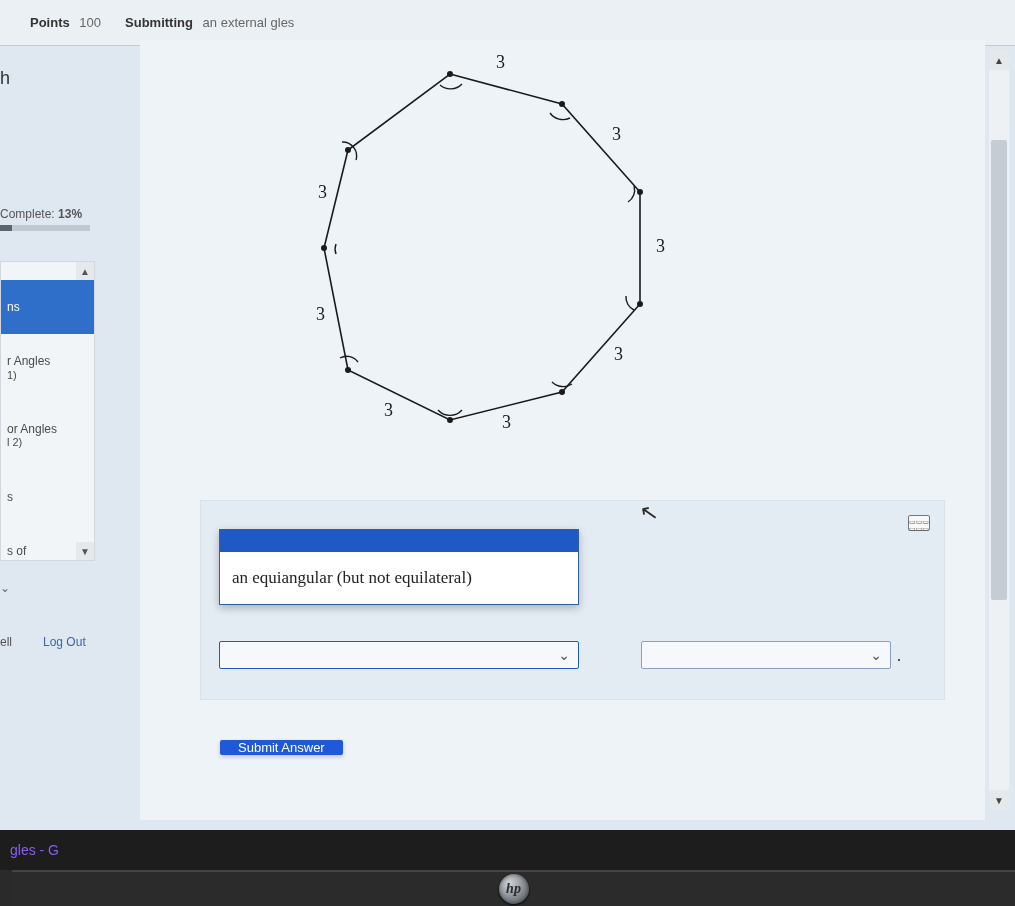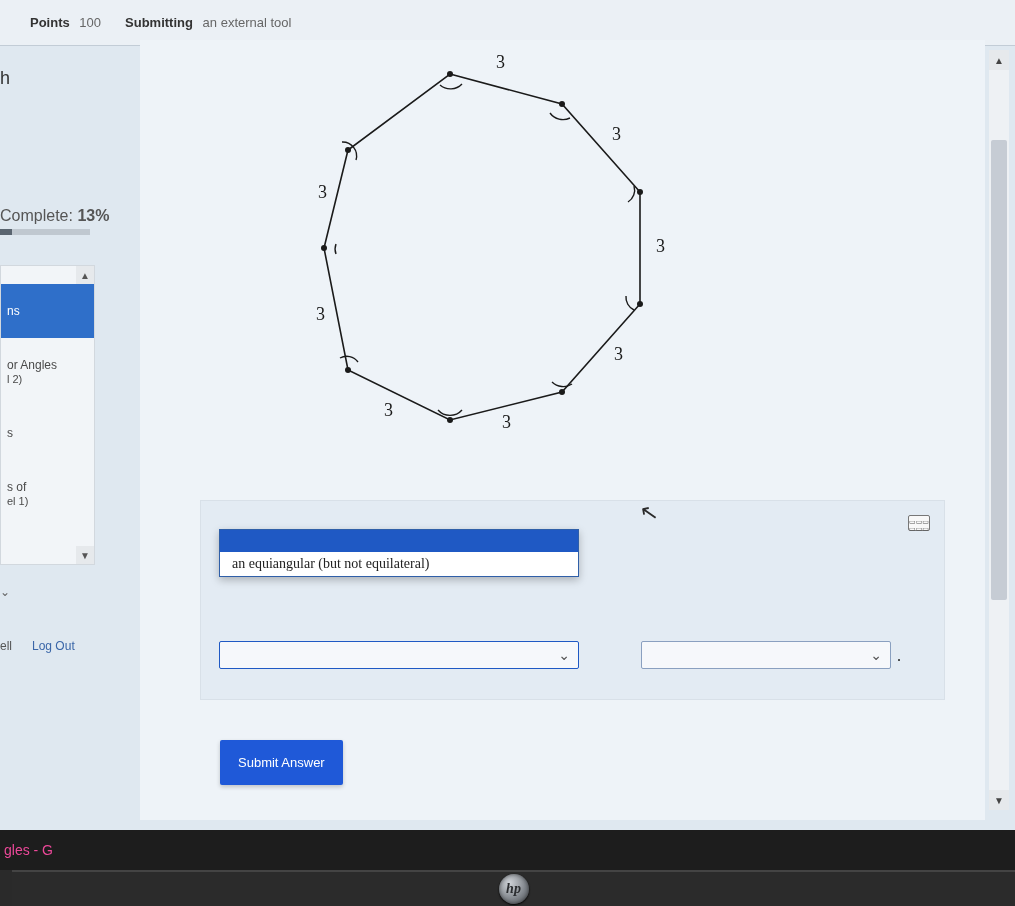--- a/index.html
+++ b/index.html
@@ -35,21 +35,21 @@
     left: 0; top: 60px;
     width: 110px;
     height: 700px;
     font-size: 13px;
     color: #444;
   }
   .side-title-frag {
     font-size: 18px; color: #333; font-weight: 500;
     padding: 8px 0 8px 0;
   }
-  .progress-label { font-size: 16px; color: #555; margin-top: 110px; }
+  .progress-label { font-size: 12px; color: #555; margin-top: 110px; }
   .progress-bar { width: 90px; height: 6px; background: #c0c8d0; margin-top: 4px; position: relative; }
   .progress-fill { position: absolute; left:0; top:0; height:100%; background:#5a6570; }
 
   .nav-box {
     margin-top: 30px;
     width: 95px;
     height: 300px;
     background: #f2f5f8;
     border: 1px solid #d2d8de;
     position: relative;
@@ -71,21 +71,21 @@
   }
   .nav-item.active { background:#2f6fc9; color:#fff; }
   .nav-item .sub { display:block; font-size:11px; }
 
   .logout-row {
     margin-top: 20px;
     display:flex; gap: 20px; align-items:center;
     font-size:12px; color:#555;
   }
   .logout-row .chev { font-size:12px; color:#666; cursor:pointer; }
-  .logout-link { color:#3a66a8; cursor:pointer; }
+  .logout-link { color:#3a66a8; cursor:pointer;margin-left:11px; }
 
   .content {
     position: absolute;
     left: 140px; top: 40px;
     right: 30px;
     bottom: 10px;
     background: #eef3f8;
   }
   .octagon-area {
     position: relative;
@@ -118,23 +118,23 @@
     background: #fff;
     border: 1px solid #2f5fa8;
     box-shadow: 0 3px 8px rgba(0,0,0,0.25);
     z-index: 5;
   }
   .dropdown-open .dd-header {
     height: 22px;
     background: #1f59c4;
   }
   .dropdown-open .dd-option {
-    padding: 4px 12px;
+    padding: 16px 12px;
     font-family: Georgia, 'Times New Roman', serif;
-    font-size: 14px;
+    font-size: 17px;
     color: #222;
     cursor: pointer;
     white-space: nowrap;
   }
 
   .select-closed {
     position: absolute;
     height: 28px;
     background: #f6f8fb;
     border: 1px solid #8aa0c0;
@@ -149,21 +149,21 @@
   .select-closed::after { content:"⌄"; font-size:14px; }
   .dot-after { position:absolute; left: 696px; top: 146px; font-family: Georgia, serif; font-size:16px; color:#222; }
 
   .submit-button {
     position: absolute;
     left: 80px; top: 700px;
     background: #1f59d8;
     color: #fff;
     border: none;
     font-size: 13px;
-    padding: 15px 18px;
+    padding: 0 18px;
     border-radius: 2px;
     cursor: pointer;
     box-shadow: 0 2px 4px rgba(0,0,0,0.2);
   }
 
   .cursor-pointer-icon {
     position: absolute;
     left: 640px; top: 500px;
     font-size: 22px; color:#2a2a2a;
     transform: rotate(-10deg);
@@ -186,23 +186,23 @@
   .main-scrollbar .sb-thumb {
     position:absolute; left:2px; width:16px;
     top: 90px; height: 460px;
     background:#c6ccd4; border-radius:2px;
   }
 
   .taskbar {
     position: absolute;
     left:0; right:0; top: 830px; height: 40px;
     background: #1d1d1d;
-    color: #ec4899;
+    color: #8b5cf6;
     font-size: 14px;
-    padding-left: 4px;
+    padding-left: 10px;
     display:flex; align-items:center;
   }
 
   .laptop-bezel {
     position:absolute; left:12px; right:0; top:870px; height:36px;
     background: #2b2b2b; border-top: 2px solid #444;
     display:flex; align-items:center; justify-content:center;
   }
   .hp-logo {
     width: 30px; height:30px; border-radius:50%;
@@ -218,40 +218,44 @@
 
 <div class="screen">
 
   <div class="header-bar">
     <span>
       <b>Points</b>
       <span class="val">100</span>
     </span>
     <span>
       <b>Submitting</b>
-      <span class="val">an external tool</span>
+      <span class="val">an external gles</span>
     </span>
   </div>
 
   <div class="sidebar">
     <div class="side-title-frag">h</div>
 
     <div class="progress-label">
       <span>Complete:</span>
       <b>13%</b>
     </div>
     <div class="progress-bar">
       <div class="progress-fill" style="width:13%"></div>
     </div>
 
     <div class="nav-box">
       <div class="nav-scroll-up">▲</div>
       <div style="height:18px"></div>
       <div class="nav-item active">
         <span>ns</span>
+      </div>
+      <div class="nav-item">
+        <span>r Angles</span>
+        <span class="sub">1)</span>
       </div>
       <div class="nav-item">
         <span>or Angles</span>
         <span class="sub">l 2)</span>
       </div>
       <div class="nav-item">
         <span>s</span>
       </div>
       <div class="nav-item">
         <span>s of</span>

